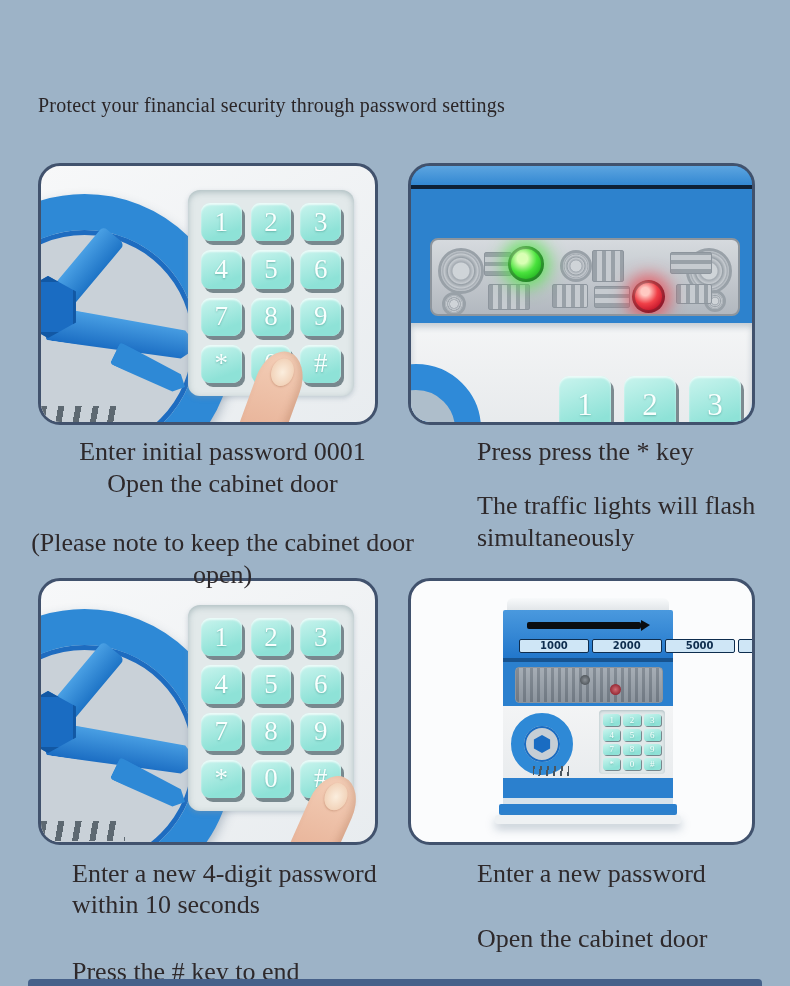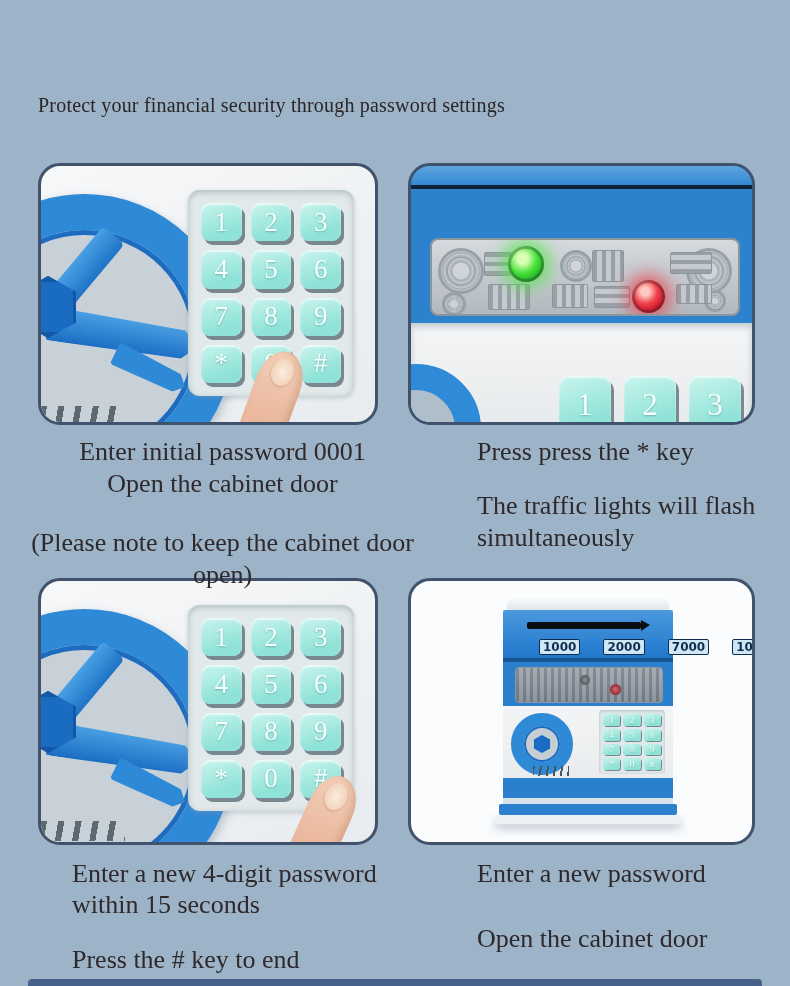--- a/index.html
+++ b/index.html
@@ -124,22 +124,22 @@
 
   
   .atm { position:absolute; left:92px; top:17px; width:170px; }
   .atm-cap { height:12px; margin:0 4px; background:linear-gradient(#f8fafb,#e2e6e9);
     border-radius:6px 6px 0 0; box-shadow:0 1px 0 #c9cfd4; }
   .atm-top { position:relative; height:48px; background:linear-gradient(#4a99de,#2277cb); border-radius:2px 2px 0 0; }
   .money-slot { position:absolute; left:24px; top:12px; width:114px; height:7px; background:#0a0d11; border-radius:2px; }
   .money-slot::after { content:""; position:absolute; right:-9px; top:-2px;
     border-left:9px solid #0a0d11; border-top:5px solid transparent; border-bottom:6px solid transparent; }
   .slot-labels { position:absolute; left:16px; top:29px; display:flex; gap:3px; }
-  .slot-label { font-family:"DejaVu Sans", sans-serif; font-size:12px; font-weight:bold; line-height:1;
-    color:#0e2d4e; background:#cfe6f6; border:1px solid #0e2d4e; border-radius:2px; padding:1px 3px;margin-left:20px; }
+  .slot-label { font-family:"DejaVu Sans", sans-serif; font-size:10px; font-weight:bold; line-height:1;
+    color:#0e2d4e; background:#cfe6f6; border:1px solid #0e2d4e; border-radius:2px; padding:1px 20px; }
   .atm-seam { height:4px; background:#17538f; }
   .atm-band { position:relative; height:44px; background:#2b80ce; }
   .atm-mech { position:absolute; left:12px; top:5px; width:146px; height:34px;
     background:linear-gradient(#d3d7db,#b2b8bf), repeating-linear-gradient(90deg,#a0a7ae 0 3px,#c9ced3 3px 7px);
     background-blend-mode:multiply; border-radius:4px; border:1px solid #8d959d; }
   .dot { position:absolute; border-radius:50%; }
   .dot-dark { left:64px; top:7px; width:10px; height:10px; background:radial-gradient(#8a9096,#3c4247); }
   .dot-red  { left:94px; top:16px; width:11px; height:11px; background:radial-gradient(#d06a72,#7e0f1c); }
   .atm-mid { position:relative; height:72px; background:linear-gradient(#f3f4f5,#e9ecee); }
   .atm-dial { position:absolute; left:8px; top:7px; width:62px; height:62px; box-sizing:border-box;
@@ -159,21 +159,21 @@
   .atm-foot { height:9px; margin:0 -8px; background:#eef1f3; border-radius:3px;
     box-shadow:0 5px 10px rgba(120,140,160,.45); }
 
   
   .caption { position:absolute; color:#2e292b; font-size:26px; line-height:32px; }
   #c1 { left:0; top:436px; width:445px; text-align:center; }
   #c1 .note { margin-top:27px; }
   #c2 { left:477px; top:436px; width:295px; }
   #c2 .para2 { margin-top:22px; }
   #c3 { left:72px; top:858px; width:322px; line-height:31px; }
-  #c3 .para2 { margin-top:24px; }
+  #c3 .para2 { margin-top:36px; }
   #c4 { left:477px; top:858px; width:300px; }
   #c4 .para2 { margin-top:33px; }
 
   .bottom-bar { position:absolute; left:28px; right:28px; bottom:0; height:7px;
     background:#46618a; border-radius:4px 4px 0 0; }
 </style>
 </head>
 <body>
 
 <div class="page">
@@ -257,21 +257,21 @@
   </div>
 
   <div class="panel" id="p4">
     <div class="atm">
       <div class="atm-cap"></div>
       <div class="atm-top">
         <div class="money-slot"></div>
         <div class="slot-labels">
             <span class="slot-label">1000</span>
             <span class="slot-label">2000</span>
-            <span class="slot-label">7000</span>
+            <span class="slot-label">5000</span>
             <span class="slot-label">10000</span>
           </div>
       </div>
       <div class="atm-seam"></div>
       <div class="atm-band">
         <div class="atm-mech">
           <div class="dot dot-dark"></div>
           <div class="dot dot-red"></div>
         </div>
       </div>
@@ -305,21 +305,21 @@
     <div>Open the cabinet door</div>
     <div class="note">(Please note to keep the cabinet door open)</div>
   </div>
 
   <div class="caption" id="c2">
     <div>Press press the * key</div>
     <div class="para2">The traffic lights will flash simultaneously</div>
   </div>
 
   <div class="caption" id="c3">
-    <div>Enter a new 4-digit password within 15 seconds</div>
+    <div>Enter a new 4-digit password within 10 seconds</div>
     <div class="para2">Press the # key to end</div>
   </div>
 
   <div class="caption" id="c4">
     <div>Enter a new password</div>
     <div class="para2">Open the cabinet door</div>
   </div>
 
   <div class="bottom-bar"></div>
 </div>

